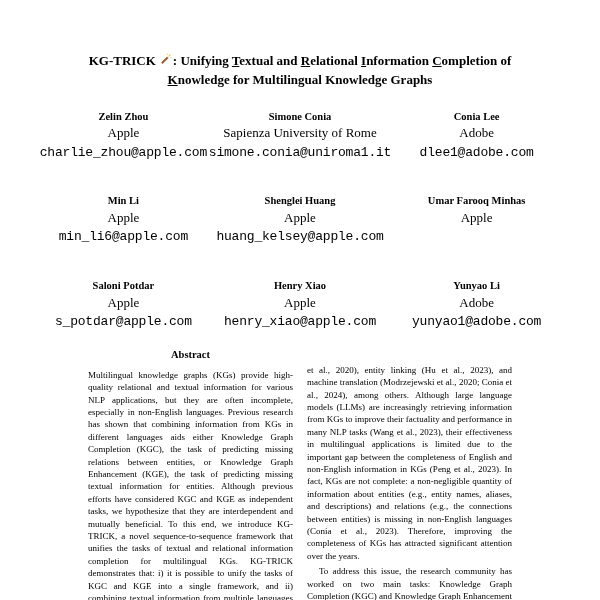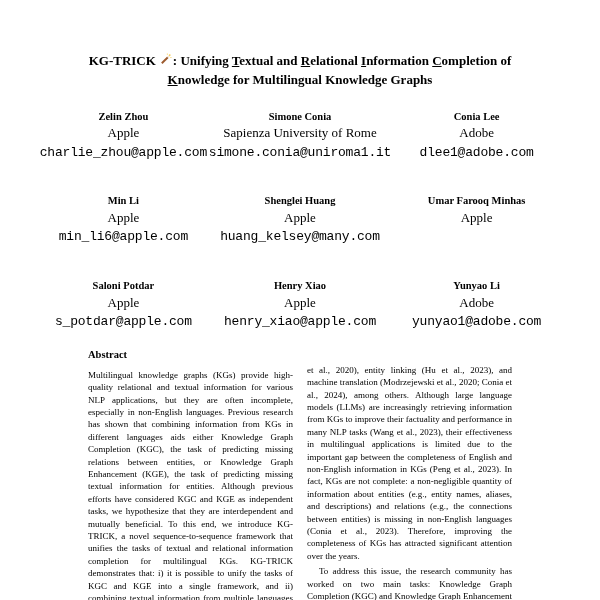--- a/index.html
+++ b/index.html
@@ -41,21 +41,21 @@
     letter-spacing: -0.2px;
     white-space: nowrap;
   }
   .columns {
     display: flex;
     gap: 14px;
     margin-top: 16px;
   }
   .col { flex: 1; min-width: 0; }
   .abstract-heading {
-    text-align: left;
+    text-align: center;
     font-size: 10.5px;
     font-weight: bold;
     margin-bottom: 9px;
   }
   .body-text {
     font-size: 9px;
     line-height: 1.38;
     text-align: justify;
     hyphens: auto;
   }
@@ -94,21 +94,21 @@
       <div class="email">dlee1@adobe.com</div>
     </div>
     <div class="author">
       <div class="name">Min Li</div>
       <div class="affil">Apple</div>
       <div class="email">min_li6@apple.com</div>
     </div>
     <div class="author">
       <div class="name">Shenglei Huang</div>
       <div class="affil">Apple</div>
-      <div class="email">huang_kelsey@many.com</div>
+      <div class="email">huang_kelsey@apple.com</div>
     </div>
     <div class="author">
       <div class="name">Umar Farooq Minhas</div>
       <div class="affil">Apple</div>
     </div>
     <div class="author">
       <div class="name">Saloni Potdar</div>
       <div class="affil">Apple</div>
       <div class="email">s_potdar@apple.com</div>
     </div>

